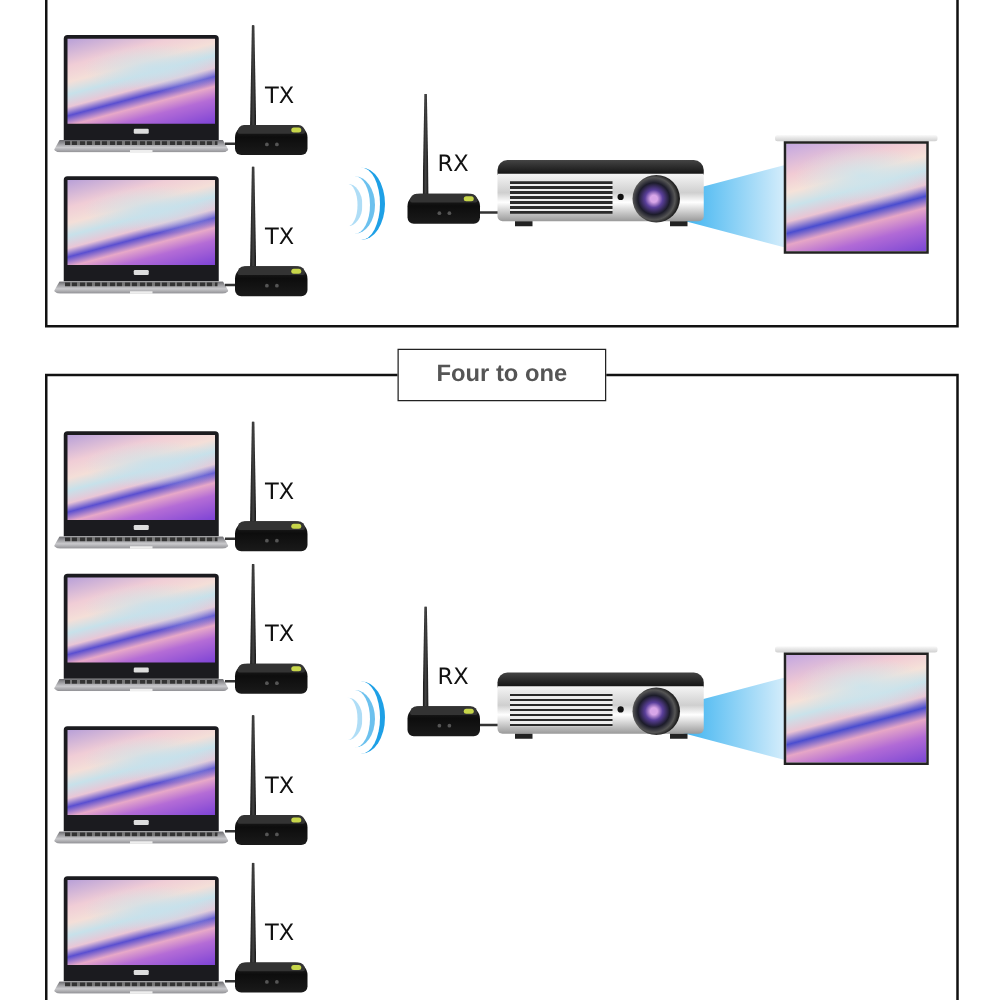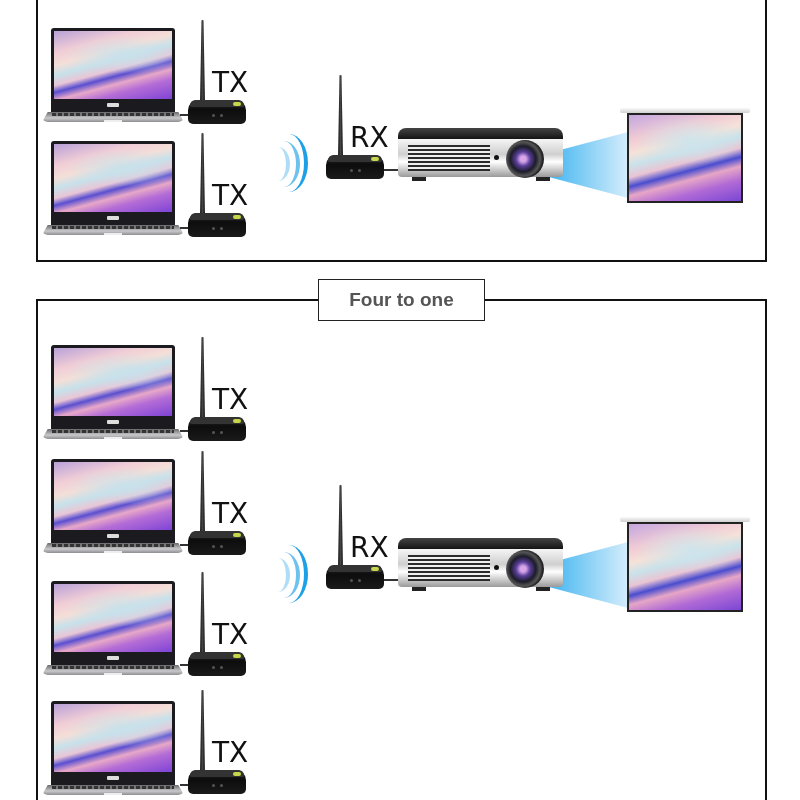--- a/index.html
+++ b/index.html
@@ -23,21 +23,21 @@
 
   .cable { position: absolute; height: 1.5px; background: #333; }
 
   .txrx { position: absolute; width: 62px; height: 105px; }
   .txrx .antenna { position: absolute; left: 12px; top: 0; width: 5px; height: 84px; background: linear-gradient(90deg, #111, #444, #111); border-radius: 3px 3px 0 0; clip-path: polygon(30% 0, 70% 0, 100% 100%, 0 100%); }
   .txrx .body { position: absolute; left: 0; top: 80px; width: 58px; height: 24px; background: linear-gradient(#2a2a2a, #0d0d0d 40%, #1a1a1a); border-radius: 10px 10px 5px 5px; }
   .txrx .body::before { content: ""; position: absolute; left: 2px; top: 0; width: 54px; height: 7px; background: #333; border-radius: 10px 10px 3px 3px; }
   .txrx .led { position: absolute; right: 5px; top: 2px; width: 8px; height: 4px; background: #c7d64a; border-radius: 2px; }
   .txrx .port1, .txrx .port2 { position: absolute; top: 14px; width: 3px; height: 3px; background: #555; border-radius: 50%; }
   .txrx .port1 { left: 24px; } .txrx .port2 { left: 32px; }
-  .txrx .label { position: absolute; left: 24px; top: 46px; font-size: 28px; color: #111; font-family: "DejaVu Sans", sans-serif; }
+  .txrx .label { position: absolute; left: 24px; top: 46px; font-size: 18px; color: #111; font-family: "DejaVu Sans", sans-serif; }
 
   .wave { position: absolute; width: 40px; height: 60px; }
   .wave span { position: absolute; top: 0; border-radius: 50%; border-right: 4px solid #1ea0e6; height: 100%; }
   .wave .w1 { left: 0; width: 20px; height: 34px; top: 13px; opacity: 0.35; }
   .wave .w2 { left: 2px; width: 28px; height: 46px; top: 7px; opacity: 0.65; }
   .wave .w3 { left: 4px; width: 34px; height: 58px; top: 0; opacity: 1; }
 
   .projector { position: absolute; width: 165px; height: 58px; }
   .projector .top { position: absolute; left: 0; top: 0; width: 165px; height: 12px; background: linear-gradient(#444, #111); border-radius: 8px 8px 0 0; }
   .projector .front { position: absolute; left: 0; top: 11px; width: 165px; height: 38px; background: linear-gradient(#f5f5f5, #cfcfcf 40%, #ffffff 60%, #9a9a9a); border-radius: 0 0 4px 4px; }

